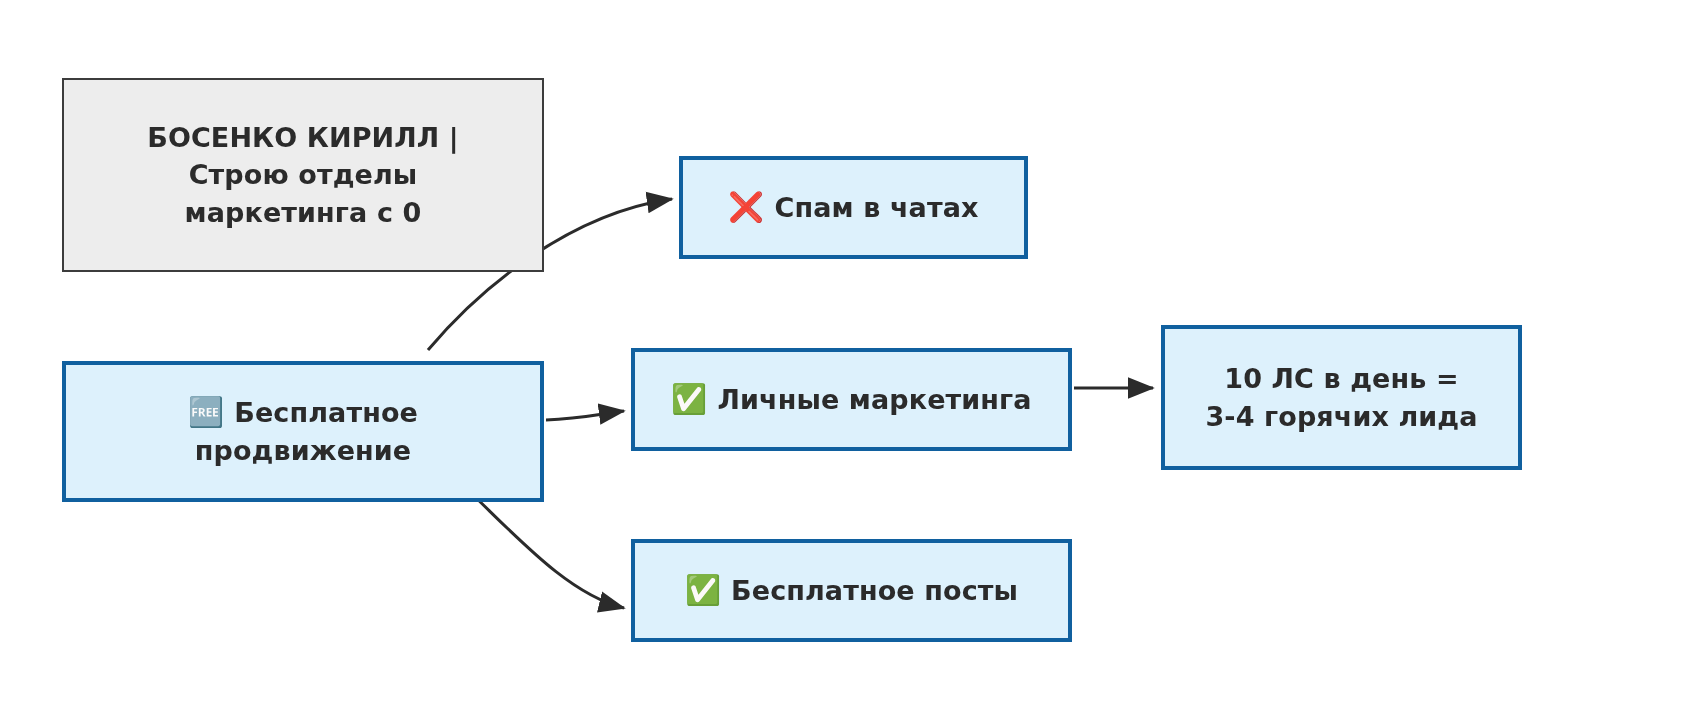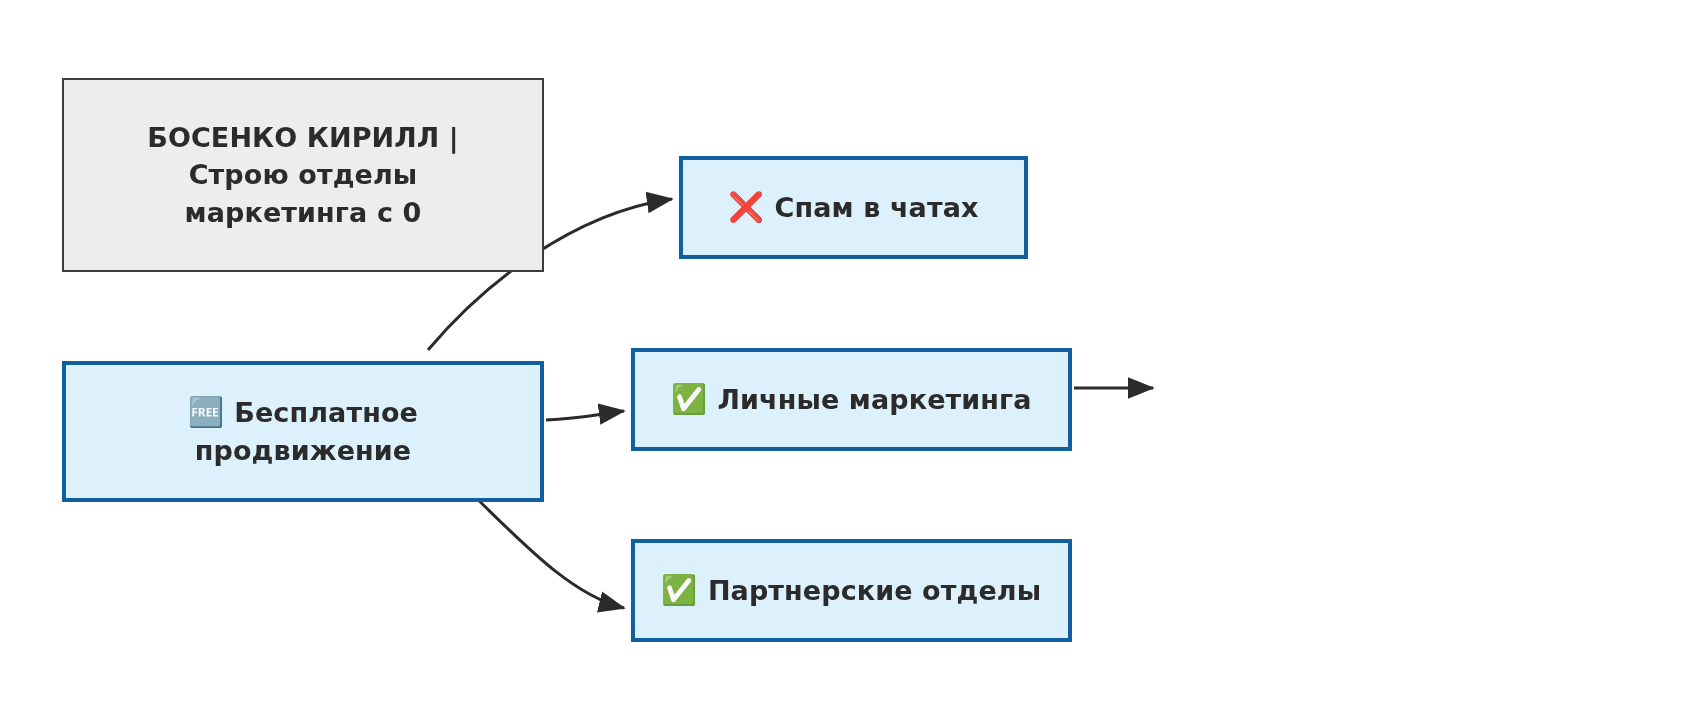--- a/index.html
+++ b/index.html
@@ -127,18 +127,22 @@
   <div class="node blue" id="node-dm">
     <div class="node-row">
       <span class="emoji">✅</span>
       <span class="node-label">Личные маркетинга</span>
     </div>
   </div>
 
   <div class="node blue" id="node-partner">
     <div class="node-row">
       <span class="emoji">✅</span>
-      <span class="node-label">Партнерские отделы</span>
+      <span class="node-label">Бесплатное посты</span>
     </div>
   </div>
 
+  <div class="node blue" id="node-result">
+    <span class="node-label">10 ЛС в день =
+3-4 горячих лида</span>
+  </div>
 
 </div>
 
 </body></html>

